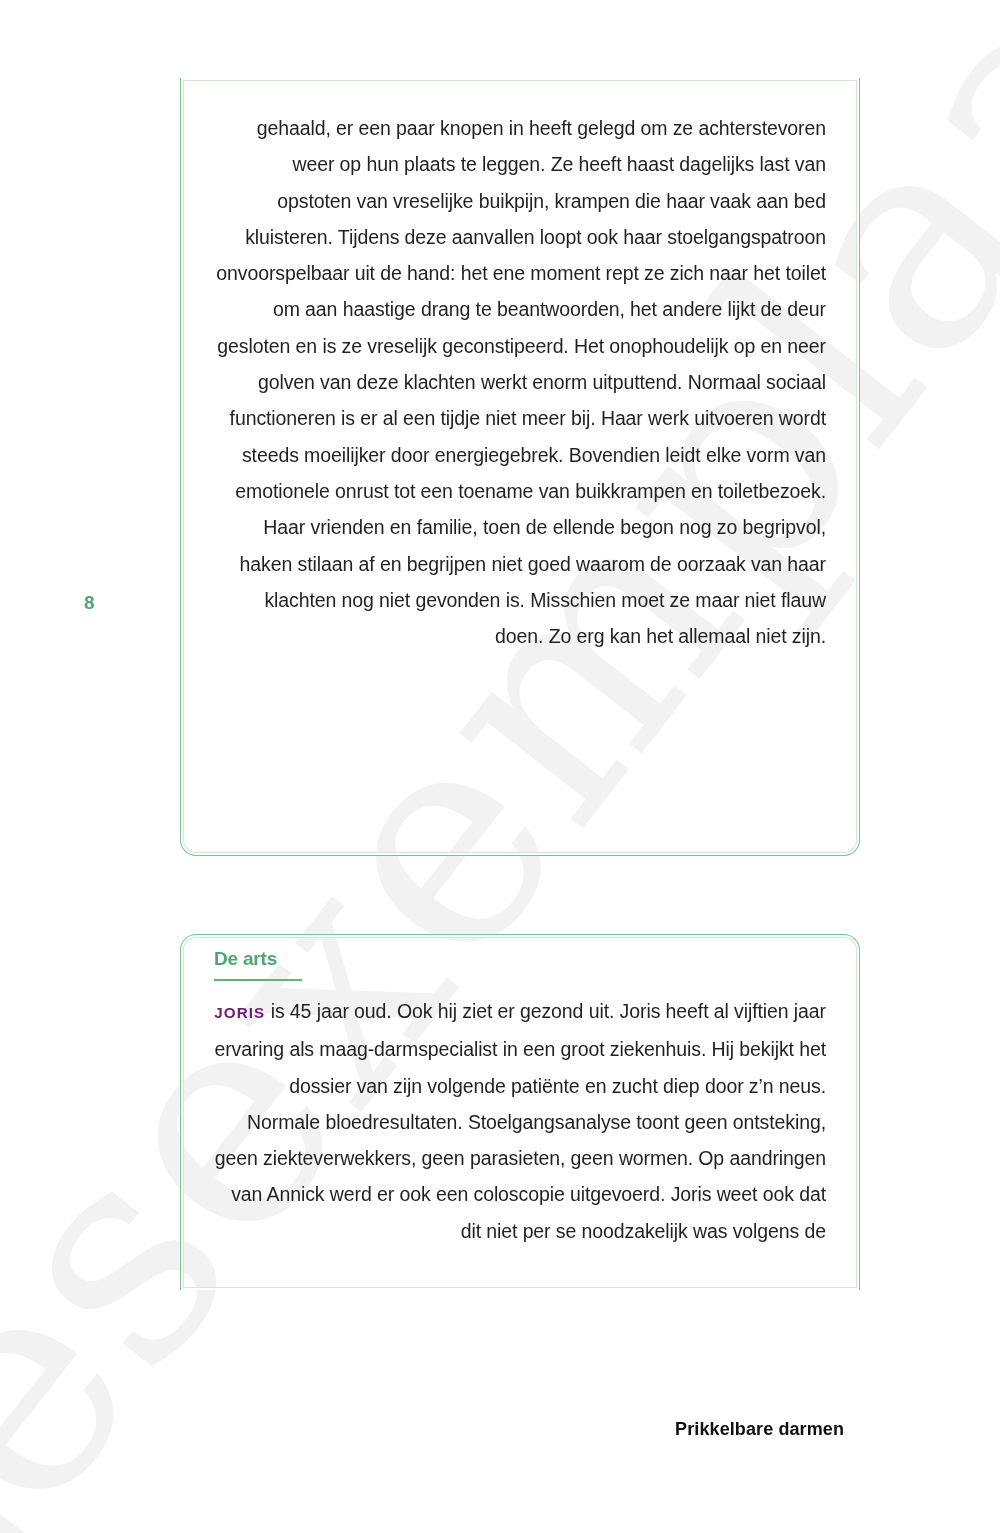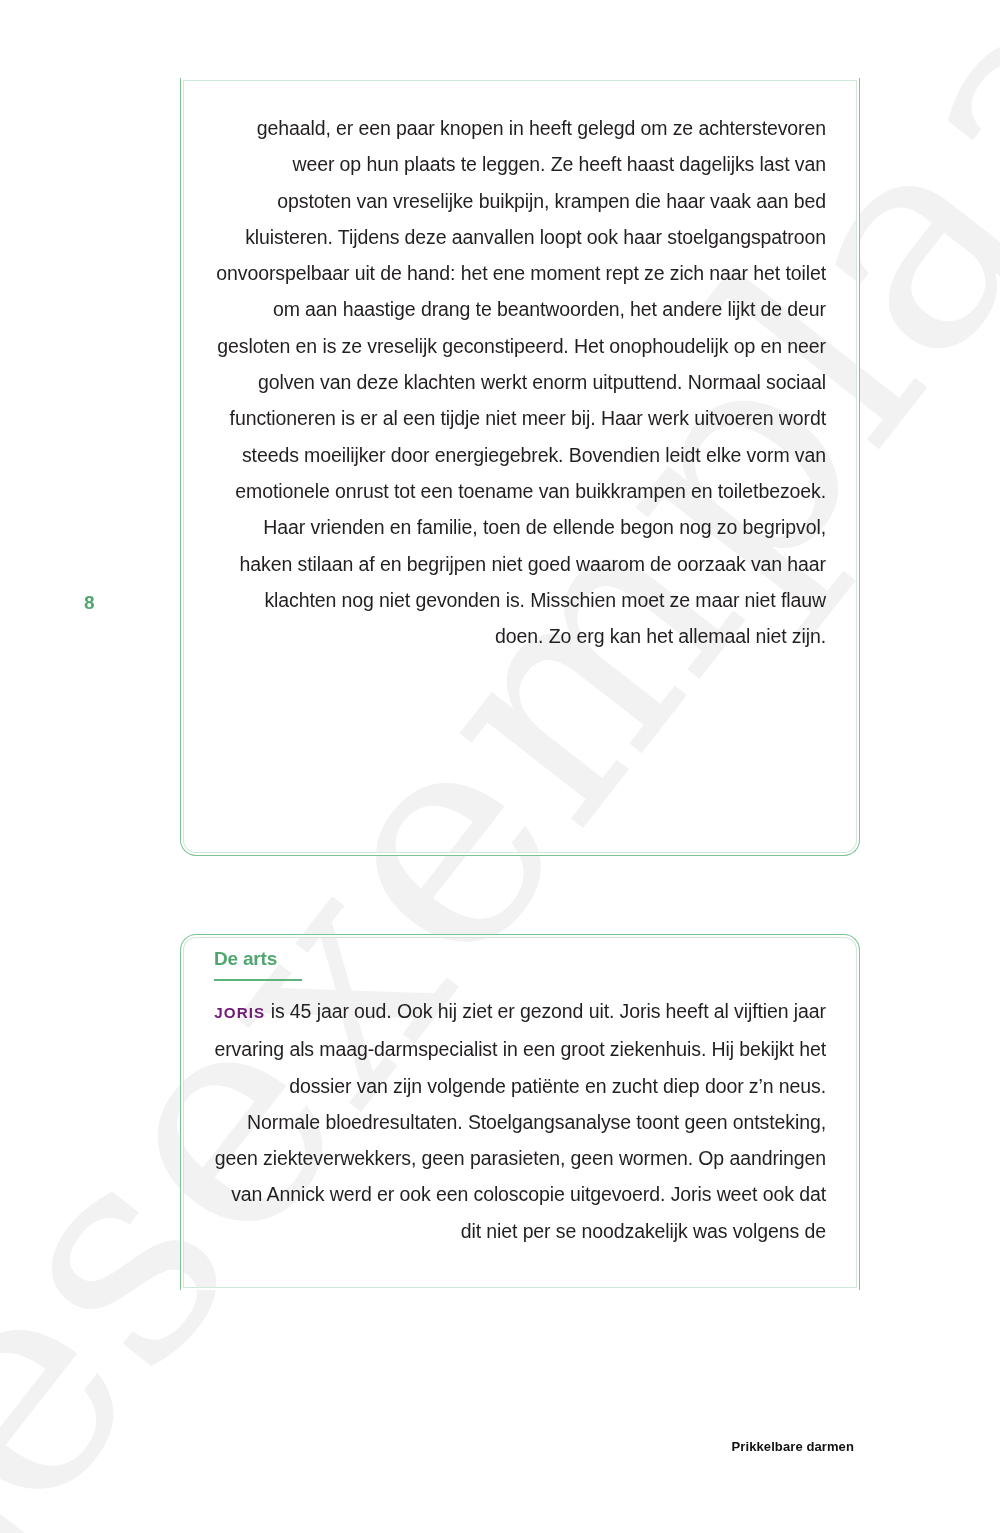--- a/index.html
+++ b/index.html
@@ -137,29 +137,28 @@
     font-weight: bold;
     font-size: 15.2px;
     letter-spacing: 1.1px;
     color: #701a75;
     text-transform: uppercase;
   }
 
   
   #footer-title {
     position: absolute;
-    right: 146px;
+    right: 156px;
     top: 1419px;
     font-family: "Liberation Sans", sans-serif;
-    font-size: 13px;
+    font-size: 18px;
     font-weight: bold;
     color: #111111;
     letter-spacing: 0.1px;
     white-space: nowrap;
-    margin-top: 20px;
   }
 </style>
 </head>
 <body>
 
 <div id="watermark-layer">
   <div id="watermark-text">Lesexemplaar</div>
 </div>
 
 <div id="page">

